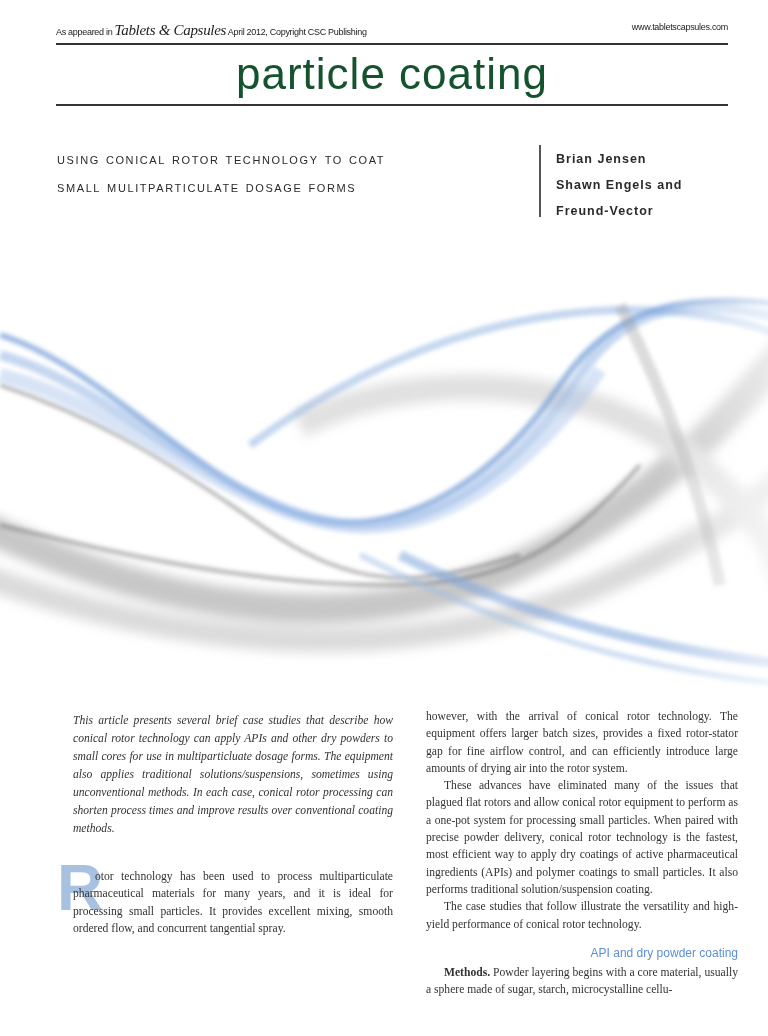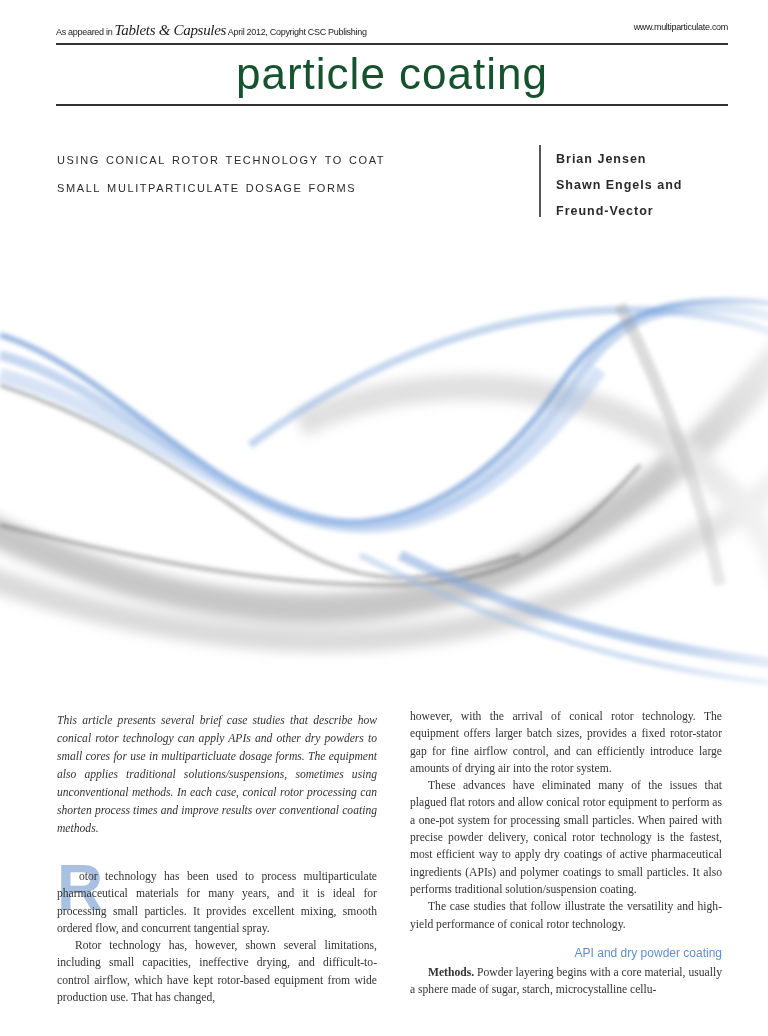--- a/index.html
+++ b/index.html
@@ -7,41 +7,41 @@
   .topline { position: absolute; left: 56px; right: 40px; top: 20px; height: 14px; font-family: "Liberation Sans", sans-serif; font-size: 9px; color: #222; letter-spacing: -0.3px; }
   .topline .left { position: absolute; left: 0; top: 2px; }
   .topline .left .pub { font-family: "Liberation Serif", serif; font-style: italic; font-size: 15px; }
   .topline .right { position: absolute; right: 0; top: 2px; }
   .rule { position: absolute; left: 56px; width: 672px; height: 2px; background: #333; }
   .section-title { position: absolute; left: 56px; width: 672px; top: 48px; text-align: center; font-family: "Liberation Sans", sans-serif; font-size: 44px; font-weight: 300; color: #14532d; letter-spacing: 1px; line-height: 52px; }
   .headline { position: absolute; left: 57px; top: 145px; width: 470px; font-family: "Liberation Sans", sans-serif; font-size: 16px; letter-spacing: 1.6px; line-height: 28px; color: #2a2a2a; font-variant: small-caps; text-transform: lowercase; }
   .vbar { position: absolute; left: 539px; top: 145px; width: 2px; height: 72px; background: #555; }
   .authors { position: absolute; left: 556px; top: 146px; width: 200px; font-family: "Liberation Sans", sans-serif; font-weight: bold; font-size: 12.5px; letter-spacing: 1px; line-height: 26px; color: #2a2a2a; }
   .art { position: absolute; left: 0; top: 225px; width: 768px; height: 470px; }
-  .col { position: absolute; font-size: 11.6px; line-height: 17.3px; text-align: justify; }
+  .col { position: absolute; font-size: 11.6px; line-height: 17.3px; text-align: justify; margin-left: 16px; }
   .col p { margin: 0; }
   .indent { text-indent: 18px; }
   .abstract { left: 57px; top: 712px; width: 320px; font-style: italic; color: #333; font-size: 11.6px; line-height: 18px; }
   .leftbody { left: 57px; top: 868px; width: 320px; color: #333; }
   .dropcap { position: absolute; left: 57px; top: 858px; font-family: "Liberation Sans", sans-serif; font-size: 64px; font-weight: bold; color: #a9c1e0; line-height: 60px; z-index: 0; }
   .leftbody p { position: relative; z-index: 1; }
   .rightbody { left: 410px; top: 708px; width: 312px; color: #333; }
   .subhead { text-align: right; font-family: "Liberation Sans", sans-serif; color: #5b8fd1; font-size: 12px; margin: 12px 0 2px 0 !important; }
   .bold { font-weight: bold; }
 </style>
 </head>
 <body>
 
 <div class="topline">
   <span class="left">
     <span>As appeared in</span>
     <span class="pub">Tablets &amp; Capsules</span>
     <span>April 2012, Copyright CSC Publishing</span>
   </span>
-  <span class="right">www.multiparticulate.com</span>
+  <span class="right">www.tabletscapsules.com</span>
 </div>
 
 <div class="rule" style="top:43px;"></div>
 <div class="section-title">particle coating</div>
 <div class="rule" style="top:104px;"></div>
 
 <div class="headline">
   <div>Using conical rotor technology to coat</div>
   <div>small mulitparticulate dosage forms</div>
 </div>
@@ -85,21 +85,20 @@
   <rect x="0" y="0" width="768" height="470" fill="url(#fadeR)"></rect>
 </svg>
 
 <div class="col abstract">
   <p>This article presents several brief case studies that describe how conical rotor technology can apply APIs and other dry powders to small cores for use in multiparticluate dosage forms. The equipment also applies traditional solutions/suspensions, sometimes using unconventional methods. In each case, conical rotor processing can shorten process times and improve results over conventional coating methods.</p>
 </div>
 
 <div class="dropcap">R</div>
 <div class="col leftbody">
   <p style="text-indent:22px;">otor technology has been used to process multiparticulate pharmaceutical materials for many years, and it is ideal for processing small particles. It provides excellent mixing, smooth ordered flow, and concurrent tangential spray.</p>
-  <p class="indent">Rotor technology has, however, shown several limitations, including small capacities, ineffective drying, and difficult-to-control airflow, which have kept rotor-based equipment from wide production use. That has changed,</p>
 </div>
 
 <div class="col rightbody">
   <p>however, with the arrival of conical rotor technology. The equipment offers larger batch sizes, provides a fixed rotor-stator gap for fine airflow control, and can efficiently introduce large amounts of drying air into the rotor system.</p>
   <p class="indent">These advances have eliminated many of the issues that plagued flat rotors and allow conical rotor equipment to perform as a one-pot system for processing small particles. When paired with precise powder delivery, conical rotor technology is the fastest, most efficient way to apply dry coatings of active pharmaceutical ingredients (APIs) and polymer coatings to small particles. It also performs traditional solution/suspension coating.</p>
   <p class="indent">The case studies that follow illustrate the versatility and high-yield performance of conical rotor technology.</p>
   <p class="subhead">API and dry powder coating</p>
   <p class="indent"><span class="bold">Methods.</span><span> Powder layering begins with a core material, usually a sphere made of sugar, starch, microcystalline cellu-</span></p>
 </div>
 

